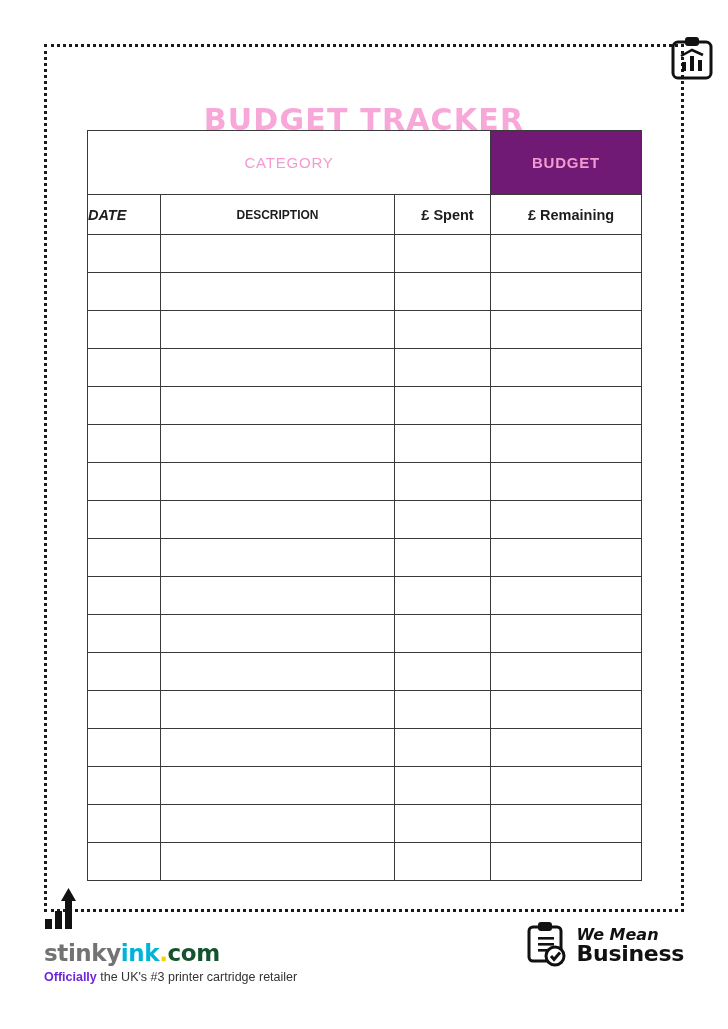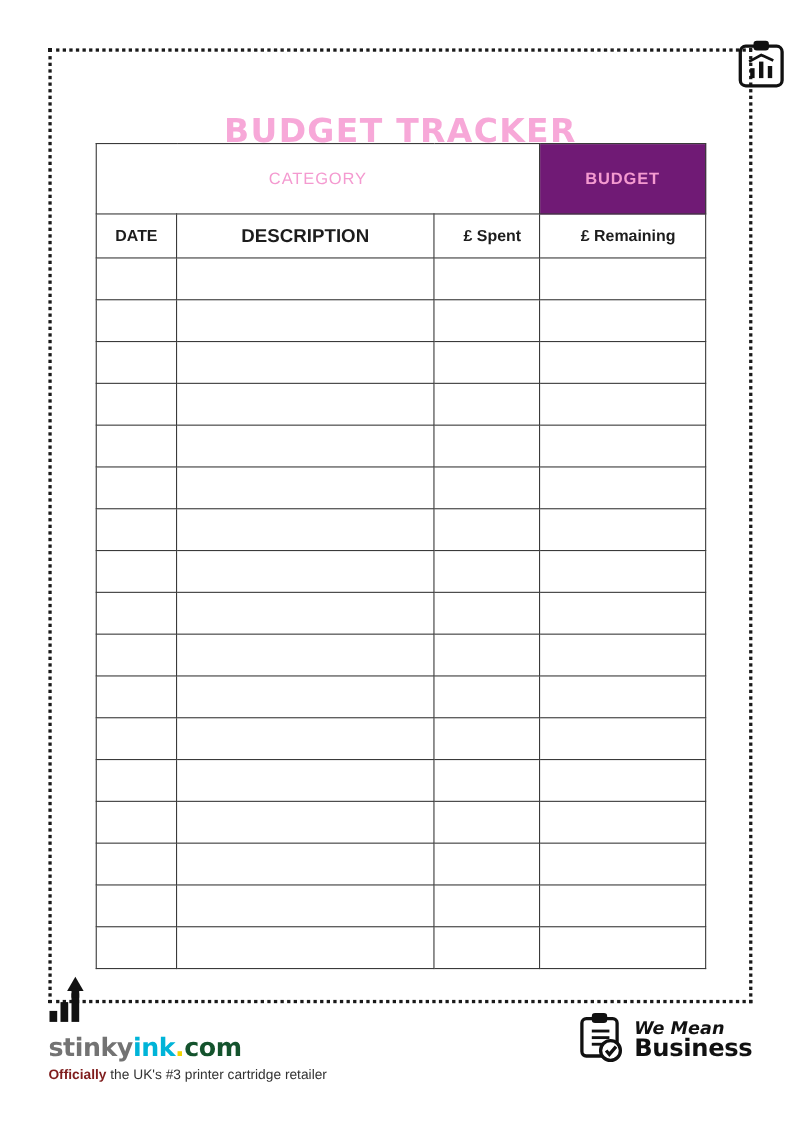--- a/index.html
+++ b/index.html
@@ -90,23 +90,23 @@
     letter-spacing: 0.8px;
     background: #701a75;
   }
   .sub-head {
     height: 40px;
     vertical-align: middle;
     font-weight: bold;
     font-size: 14.5px;
     color: #1d1d1d;
   }
-  .sub-head.center { text-align: center; }
+  .sub-head.center { text-align: left; font-style: italic; }
   .sub-head.left   { text-align: center; padding-left: 10px; }
-  .sub-head.desc   { text-align: center; font-size: 17px; }
+  .sub-head.desc   { text-align: center; font-size: 12px; }
 
   .data-row td { height: 38px; }
 
   
   .footer-bars {
     position: absolute;
     left: 44px;
     bottom: 100px;
     width: 46px;
     height: 42px;
@@ -124,21 +124,21 @@
   }
   .brand-name .c1 { color: #737373; margin-top: 32px; }
   .brand-name .c2 { color: #00b4d8; margin-top: 36px; }
   .brand-name .c3 { color: #f2d400; }
   .brand-name .c4 { color: #14532d; }
   .brand-tag {
     margin-top: 4px;
     font-size: 12.5px;
     color: #333;
   }
-  .brand-tag b { color: #7f1d1d; }
+  .brand-tag b { color: #6d28d9; }
 
   .wmb {
     position: absolute;
     right: 44px;
     bottom: 58px;
     display: flex;
     align-items: center;
     gap: 9px;
   }
   .wmb-text {

